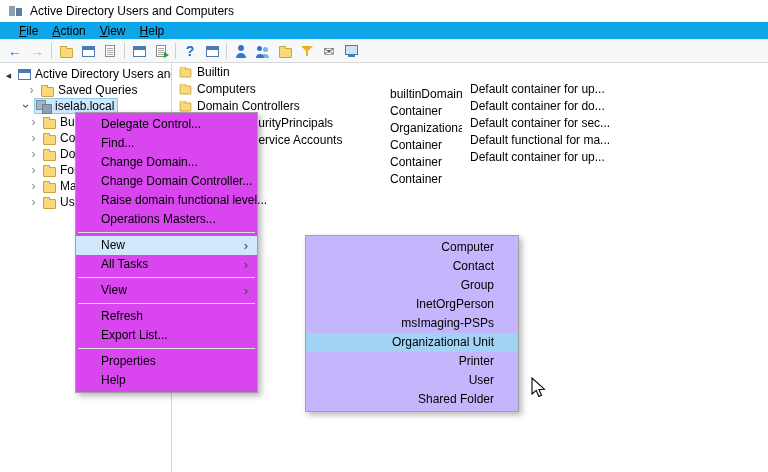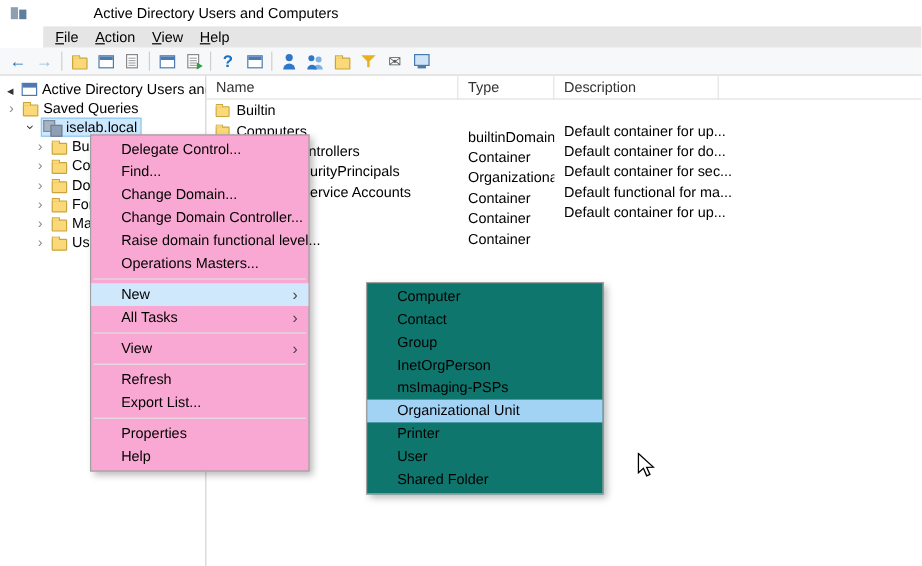--- a/index.html
+++ b/index.html
@@ -10,22 +10,22 @@
     position:relative; overflow:hidden;
   }
   :root{
     --menu_highlight:#cfe8fb;
     --submenu_highlight:#a2d3f5;
     --tree_selection:#cce8ff;
     --accent:#1b6ec2;
   }
   
   .titlebar{height:22px;display:flex;align-items:center;gap:7px;padding-left:9px;background:#fff;}
-  .titlebar .title{font-size:12px;margin-left:48px;}
-  .menubar{height:18px;display:flex;align-items:center;padding-left:3px;border-bottom:1px solid #f0f0f0;background:#e5e5e5;margin-left:36px;}
+  .titlebar .title{font-size:12px;}
+  .menubar{height:18px;display:flex;align-items:center;padding-left:12px;border-bottom:1px solid #f0f0f0;background:#0ea5e9;}
   .mb{display:inline-block;padding:1px 7px;cursor:default;}
   .mb::first-letter{text-decoration:underline;}
   .toolbar{height:23px;display:flex;align-items:center;padding-left:4px;background:#f7f8f9;border-bottom:1px solid #d8d8d8;}
   .tbtn{width:22px;height:20px;display:flex;align-items:center;justify-content:center;}
   .tsep{width:1px;height:16px;background:#cfcfcf;margin:0 3px;}
   
   .i-arrow-l::before{content:"\2190";color:var(--accent);font-weight:bold;font-size:14px;}
   .i-arrow-r::before{content:"\2192";color:#9dbede;font-weight:bold;font-size:14px;}
   .i-help::before{content:"?";color:var(--accent);font-weight:bold;font-size:14px;}
   .i-mail::before{content:"\2709";color:#555;font-size:13px;}
@@ -68,22 +68,22 @@
   .lheader{display:flex;height:20px;border-bottom:1px solid #e0e0e0;align-items:center;color:#333;}
   .hcell{height:20px;line-height:20px;padding-left:8px;border-right:1px solid #e3e3e3;overflow:hidden;}
   .hname{width:210px;} .htype{width:80px;} .hdesc{width:137px;} .hblank{flex:1;border-right:none;}
   .lrow{display:flex;height:17px;align-items:center;white-space:nowrap;}
   .cell{overflow:hidden;flex:0 0 auto;}
   .cname{width:210px;display:flex;align-items:center;gap:5px;padding-left:7px;}
   .ctype{width:80px;padding-left:8px;margin-top:45px;}
   .cdesc{width:230px;padding-left:8px;}
   .small{transform:scale(.9);}
   
-  .cmenu{position:absolute;left:75px;top:112px;width:183px;background:#f9a8d4;border:1px solid #a0a0a0;box-shadow:3px 3px 6px rgba(0,0,0,.28);padding:2px 0;z-index:10;}
-  .smenu{position:absolute;left:305px;top:235px;width:198px;background:#0f766e;border:1px solid #a0a0a0;box-shadow:3px 3px 6px rgba(0,0,0,.28);padding:2px 0;z-index:11;}
+  .cmenu{position:absolute;left:75px;top:112px;width:183px;background:#d946ef;border:1px solid #a0a0a0;box-shadow:3px 3px 6px rgba(0,0,0,.28);padding:2px 0;z-index:10;}
+  .smenu{position:absolute;left:305px;top:235px;width:214px;background:#c4b5fd;border:1px solid #a0a0a0;box-shadow:3px 3px 6px rgba(0,0,0,.28);padding:2px 0;z-index:11;text-align:right;}
   .mi{position:relative;height:19px;line-height:19px;padding:0 24px 0 25px;white-space:nowrap;cursor:default;}
   .mi.hl{background:var(--menu_highlight);}
   .mi.hl2{background:var(--submenu_highlight);}
   .marrow{position:absolute;right:9px;top:0;}
   .marrow::before{content:"\203A";font-size:13px;color:#444;}
   .msep{height:1px;background:#e0e0e0;margin:3px 2px;}
   
   .cursor{position:absolute;left:531px;top:377px;z-index:20;}
 </style>
 </head>
@@ -158,21 +158,21 @@
   <div class="main">
 
     <div class="tree">
       <div class="trow" style="padding-left:3px">
         <span class="chev r"></span>
         <span class="plain">
             <span class="i-win"></span>
             <span>Active Directory Users and Com</span>
           </span>
       </div>
-      <div class="trow" style="padding-left:4px">
+      <div class="trow" style="padding-left:26px">
         <span class="chev c"></span>
         <span class="plain">
             <span class="i-folder"></span>
             <span>Saved Queries</span>
           </span>
       </div>
       <div class="trow" style="padding-left:20px">
         <span class="chev e"></span>
         <span class="selbox">
             <span class="i-domain"></span>
@@ -217,26 +217,20 @@
       <div class="trow" style="padding-left:28px">
         <span class="chev c"></span>
         <span class="plain">
             <span class="i-folder"></span>
             <span>Users</span>
           </span>
       </div>
     </div>
 
     <div class="list">
-      <div class="lheader">
-        <span class="hcell hname">Name</span>
-        <span class="hcell htype">Type</span>
-        <span class="hcell hdesc">Description</span>
-        <span class="hcell hblank"></span>
-      </div>
       <div class="lrow">
         <span class="cell cname">
             <span class="i-folder small"></span>
             <span>Builtin</span>
           </span>
         <span class="cell ctype">builtinDomain</span>
         <span class="cell cdesc"></span>
       </div>
       <div class="lrow">
         <span class="cell cname">

